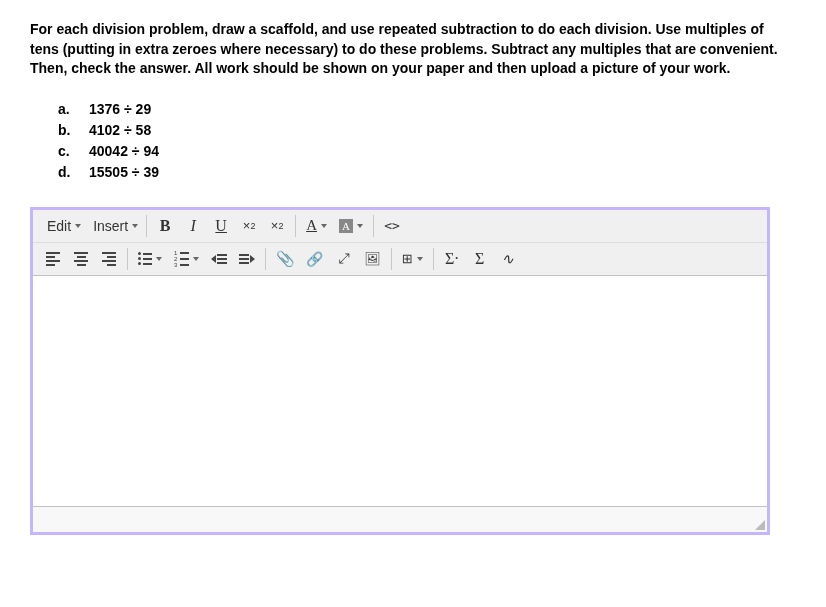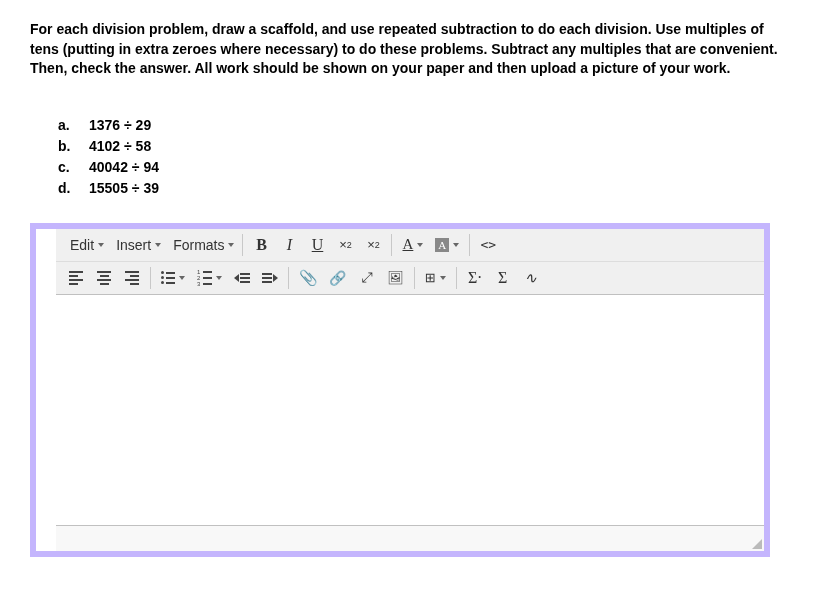--- a/index.html
+++ b/index.html
@@ -8,38 +8,37 @@
     padding: 20px 30px;
     font-family: Verdana, Geneva, sans-serif;
     font-size: 14px;
     color: #000;
     background: #fff;
     width: 826px;
   }
   .instructions {
     font-weight: bold;
     line-height: 1.4;
-    margin-bottom: 36px;
+    margin-bottom: 20px;
   }
   .problems {
     margin-left: 28px;
     margin-bottom: 24px;
     font-weight: bold;
     line-height: 1.5;
   }
   .prob-row { display: flex; }
   .prob-letter { width: 24px; }
   .prob-expr { font-weight: normal; margin-left: 7px; }
   .prob-row .prob-expr { font-weight: bold; }
 
   .editor {
-    border: 6px solid #c4b5fd;
+    border: 3px solid #c4b5fd;
     width: 740px;
     background: #fff;
-    padding-left: 20px;
   }
   .toolbar {
     background: #f0f0f0;
     border-bottom: 1px solid #c0c0c0;
   }
   .trow {
     display: flex;
     align-items: center;
     padding: 2px 6px;
     flex-wrap: nowrap;
@@ -159,24 +158,20 @@
   <div class="toolbar">
     <div class="trow">
       <div class="tbtn menu">
           <span>Edit</span>
           <span class="caret"></span>
         </div>
       <div class="tbtn menu">
           <span>Insert</span>
           <span class="caret"></span>
         </div>
-      <div class="tbtn menu">
-          <span>Formats</span>
-          <span class="caret"></span>
-        </div>
       <div class="sep"></div>
       <div class="tbtn bold">B</div>
       <div class="tbtn italic">I</div>
       <div class="tbtn underline">U</div>
       <div class="tbtn sub">
           <span>×</span>
           <sub style="font-size:9px">2</sub>
         </div>
       <div class="tbtn sup">
           <span>×</span>

